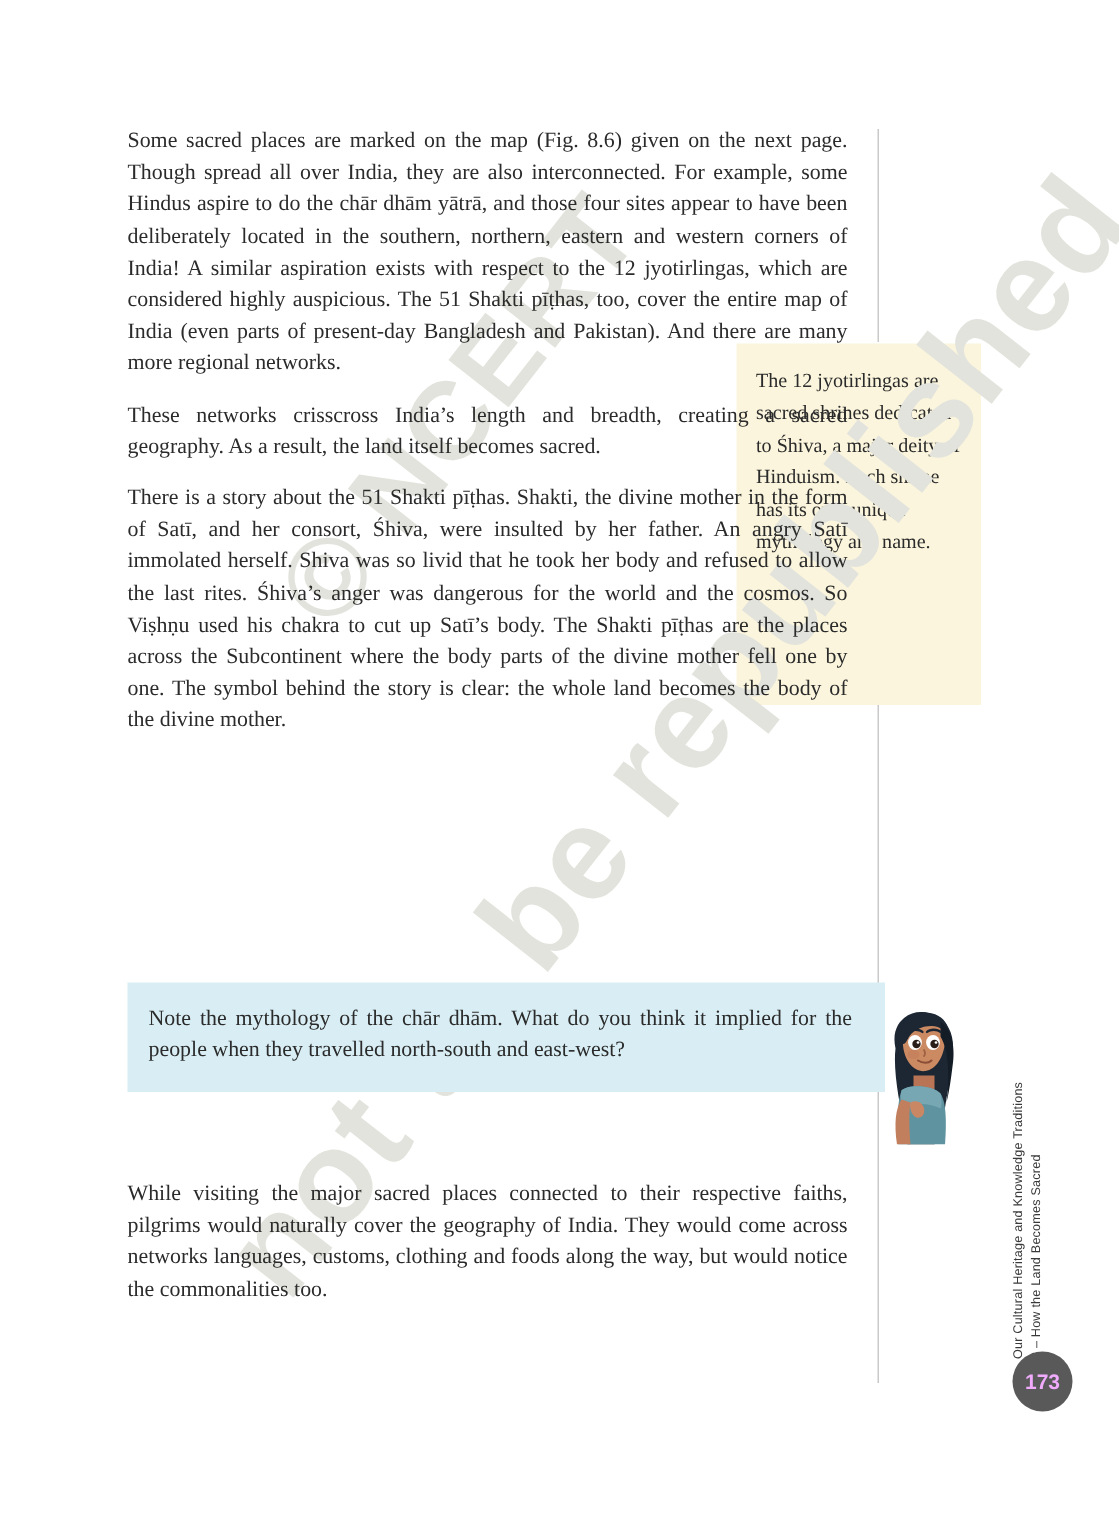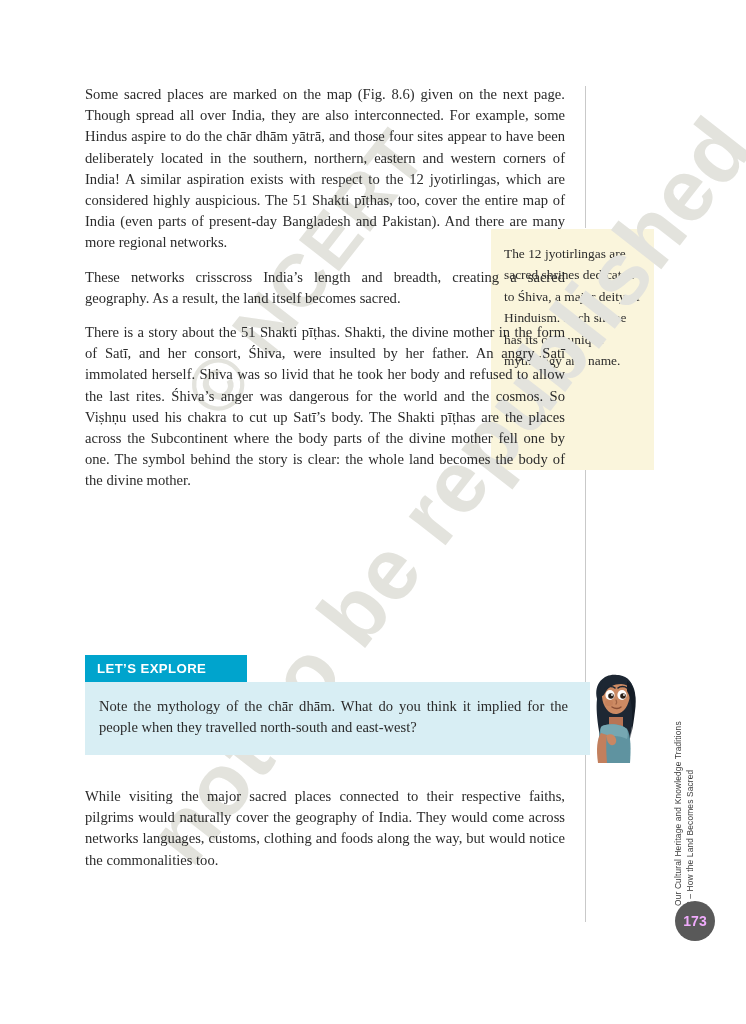--- a/index.html
+++ b/index.html
@@ -193,21 +193,20 @@
     <p class="body"><span>Some sacred places are marked on the map (Fig. 8.6) given on the next page. Though spread all over India, they are also interconnected. For example, some Hindus aspire to do the </span><span class="it">chār dhām yātrā</span><span>, and those four sites appear to have been deliberately located in the southern, northern, eastern and western corners of India! A similar aspiration exists with respect to the 12 </span><span class="it">jyotirlingas</span><span>, which are considered highly auspicious. The 51 </span><span class="it">Shakti pīṭhas</span><span>, too, cover the entire map of India (even parts of present-day Bangladesh and Pakistan). And there are many more regional networks.</span></p>
     <p class="body"><span>These networks crisscross India’s length and breadth, creating a sacred geography. As a result, the land itself becomes sacred.</span></p>
     <p class="body"><span>There is a story about the 51 </span><span class="it">Shakti pīṭhas</span><span>. Shakti, the divine mother in the form of Satī, and her consort, Śhiva, were insulted by her father. An angry Satī immolated herself. Shiva was so livid that he took her body and refused to allow the last rites. Śhiva’s anger was dangerous for the world and the cosmos. So Viṣhṇu used his chakra to cut up Satī’s body. The </span><span class="it">Shakti pīṭhas</span><span> are the places across the Subcontinent where the body parts of the divine mother fell one by one. The symbol behind the story is clear: the whole land becomes the body of the divine mother.</span></p>
   </div>
 
   <div id="sidenote">
     <div id="sidenote-text"><span>The 12 </span><span class="it">jyotirlingas</span><span> are sacred shrines dedicated to Śhiva, a major deity of Hinduism. Each shrine has its own unique mythology and name.</span></div>
   </div>
 
   <div id="explore-wrap">
-    <div id="explore-header">LET’S EXPLORE</div>
     <div id="explore-body">
       <div id="explore-text"><span>Note the mythology of the </span><span class="it">chār dhām</span><span>. What do you think it implied for the people when they travelled north-south and east-west?</span></div>
     </div>
   </div>
 
   <div id="girl">
     <svg width="62" height="90" viewBox="0 0 62 90" xmlns="http://www.w3.org/2000/svg">
 
       <path d="M14 26 C10 8 24 0 34 2 C48 4 54 16 52 30 C51 44 48 58 46 72 C45 80 43 86 40 90 L22 90 C20 80 18 70 16 58 C14 46 13 34 14 26 Z" fill="#1d2733"></path>
 

